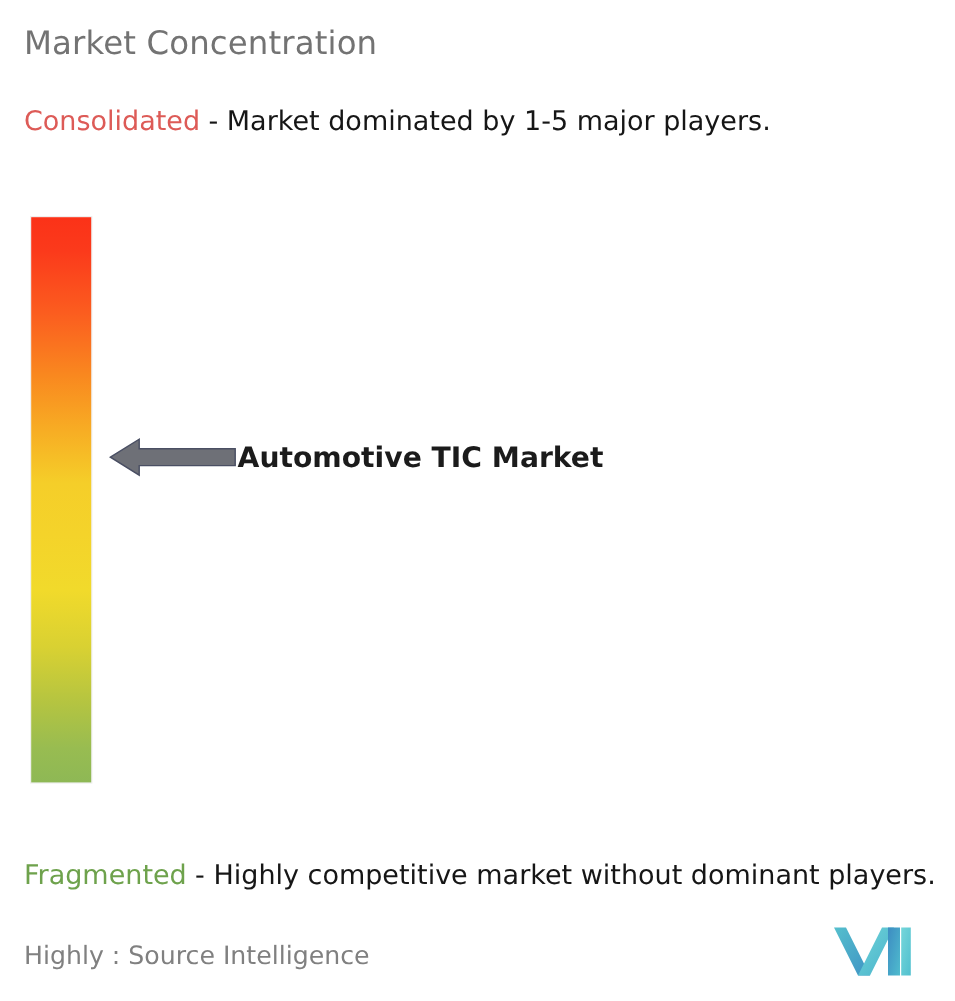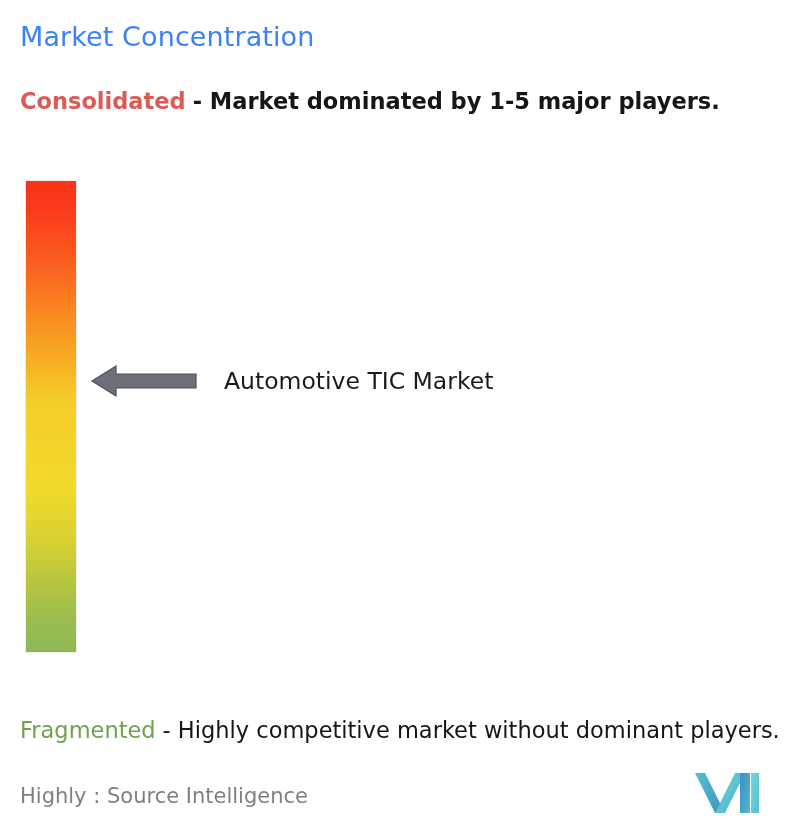--- a/index.html
+++ b/index.html
@@ -15,36 +15,36 @@
     overflow: hidden;
   }
 
   
   .page-title {
     position: absolute;
     left: 20px;
     top: 20px;
     font-size: 27px;
     line-height: 34px;
-    color: #3b82f6;
+    color: #737373;
     font-weight: 400;
     letter-spacing: 0.1px;
     white-space: nowrap;
   }
 
   
   .legend-top {
     position: absolute;
     left: 20px;
     top: 86px;
     width: 756px;
     font-size: 22.5px;
     line-height: 30px;
     color: #161616;
-    font-weight: 700;
+    font-weight: 400;
   }
   .legend-bottom {
     position: absolute;
     left: 20px;
     top: 686px;
     width: 768px;
     font-size: 22.5px;
     line-height: 30px;
     color: #161616;
     font-weight: 400;
@@ -94,26 +94,26 @@
     width: 108px;
     height: 36px;
   }
   .arrow-wrap svg {
     display: block;
     width: 108px;
     height: 36px;
   }
   .arrow-label {
     position: absolute;
-    left: 224px;
+    left: 198px;
     top: 366px;
     font-size: 23.5px;
     line-height: 30px;
     color: #1b1b1b;
-    font-weight: 400;
+    font-weight: 700;
     white-space: nowrap;
   }
 
   
   .source-text {
     position: absolute;
     left: 20px;
     top: 782px;
     font-size: 21px;
     line-height: 28px;

